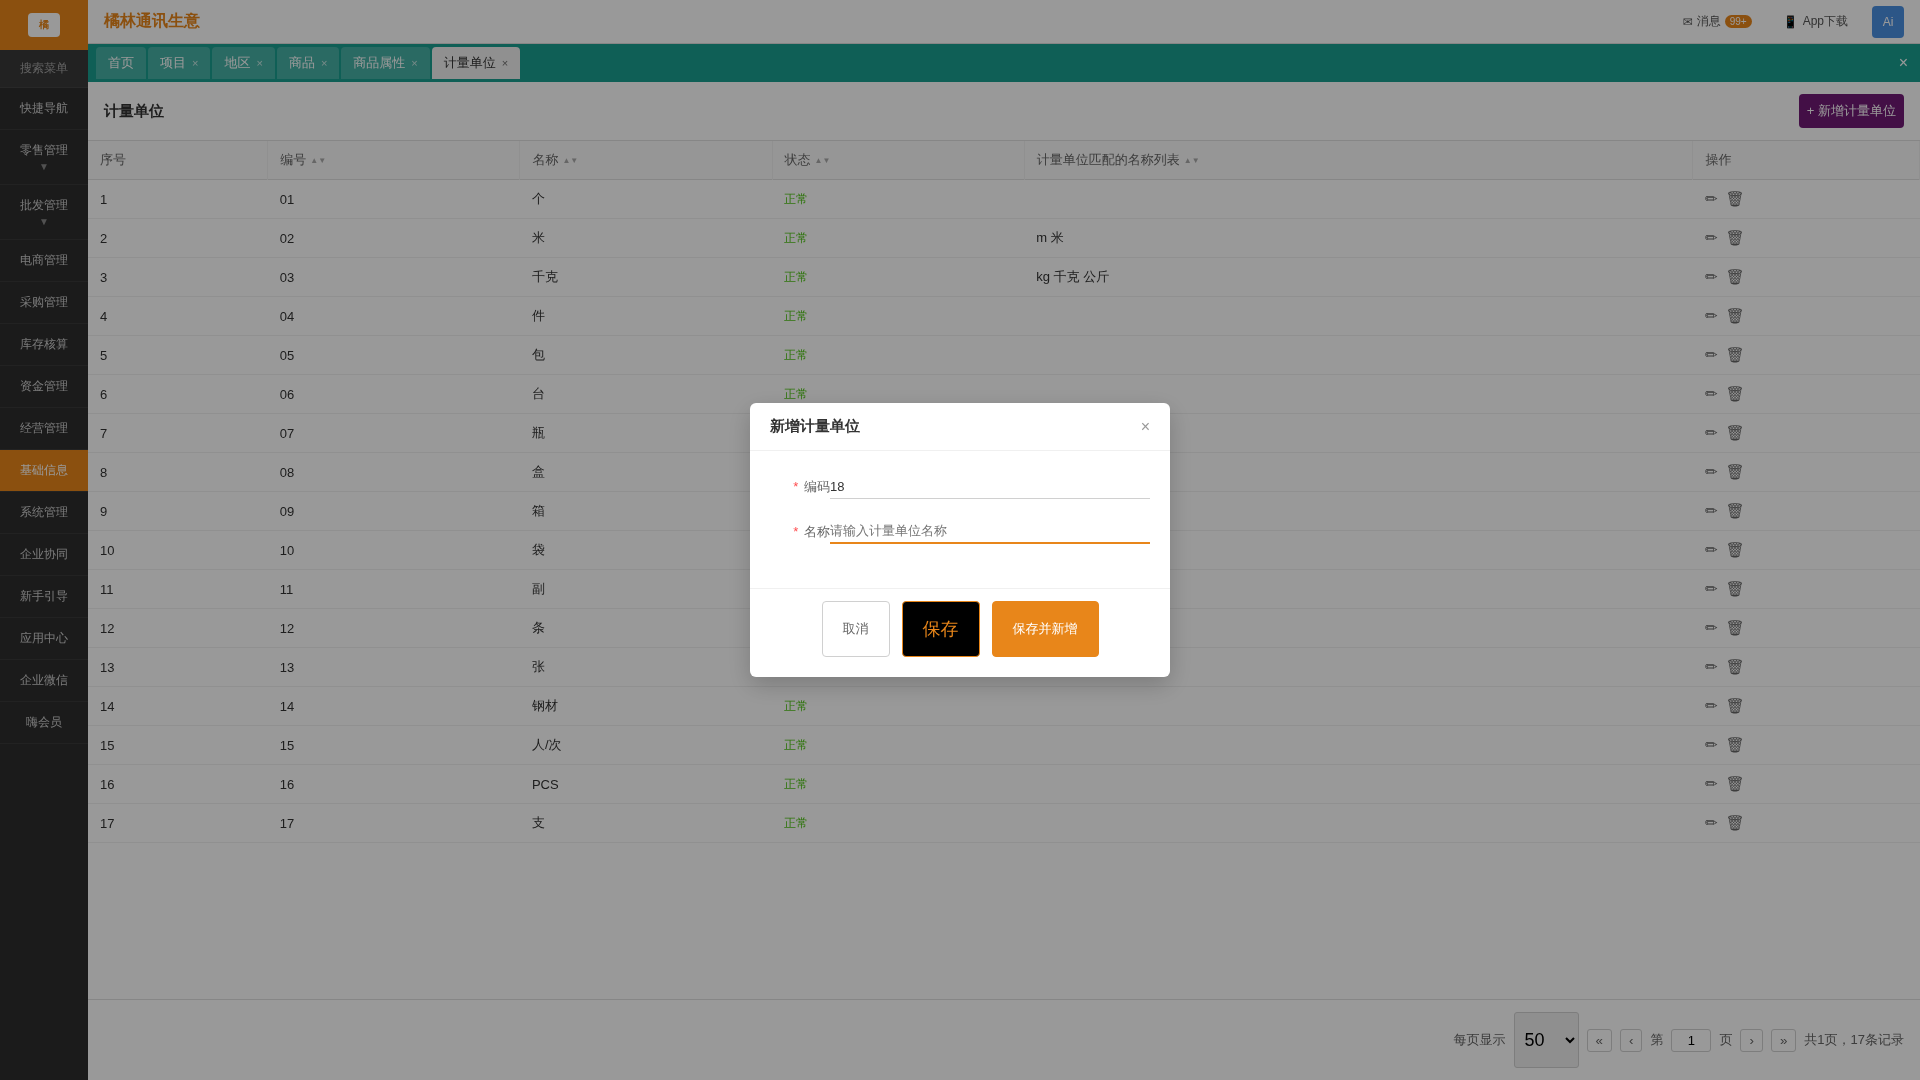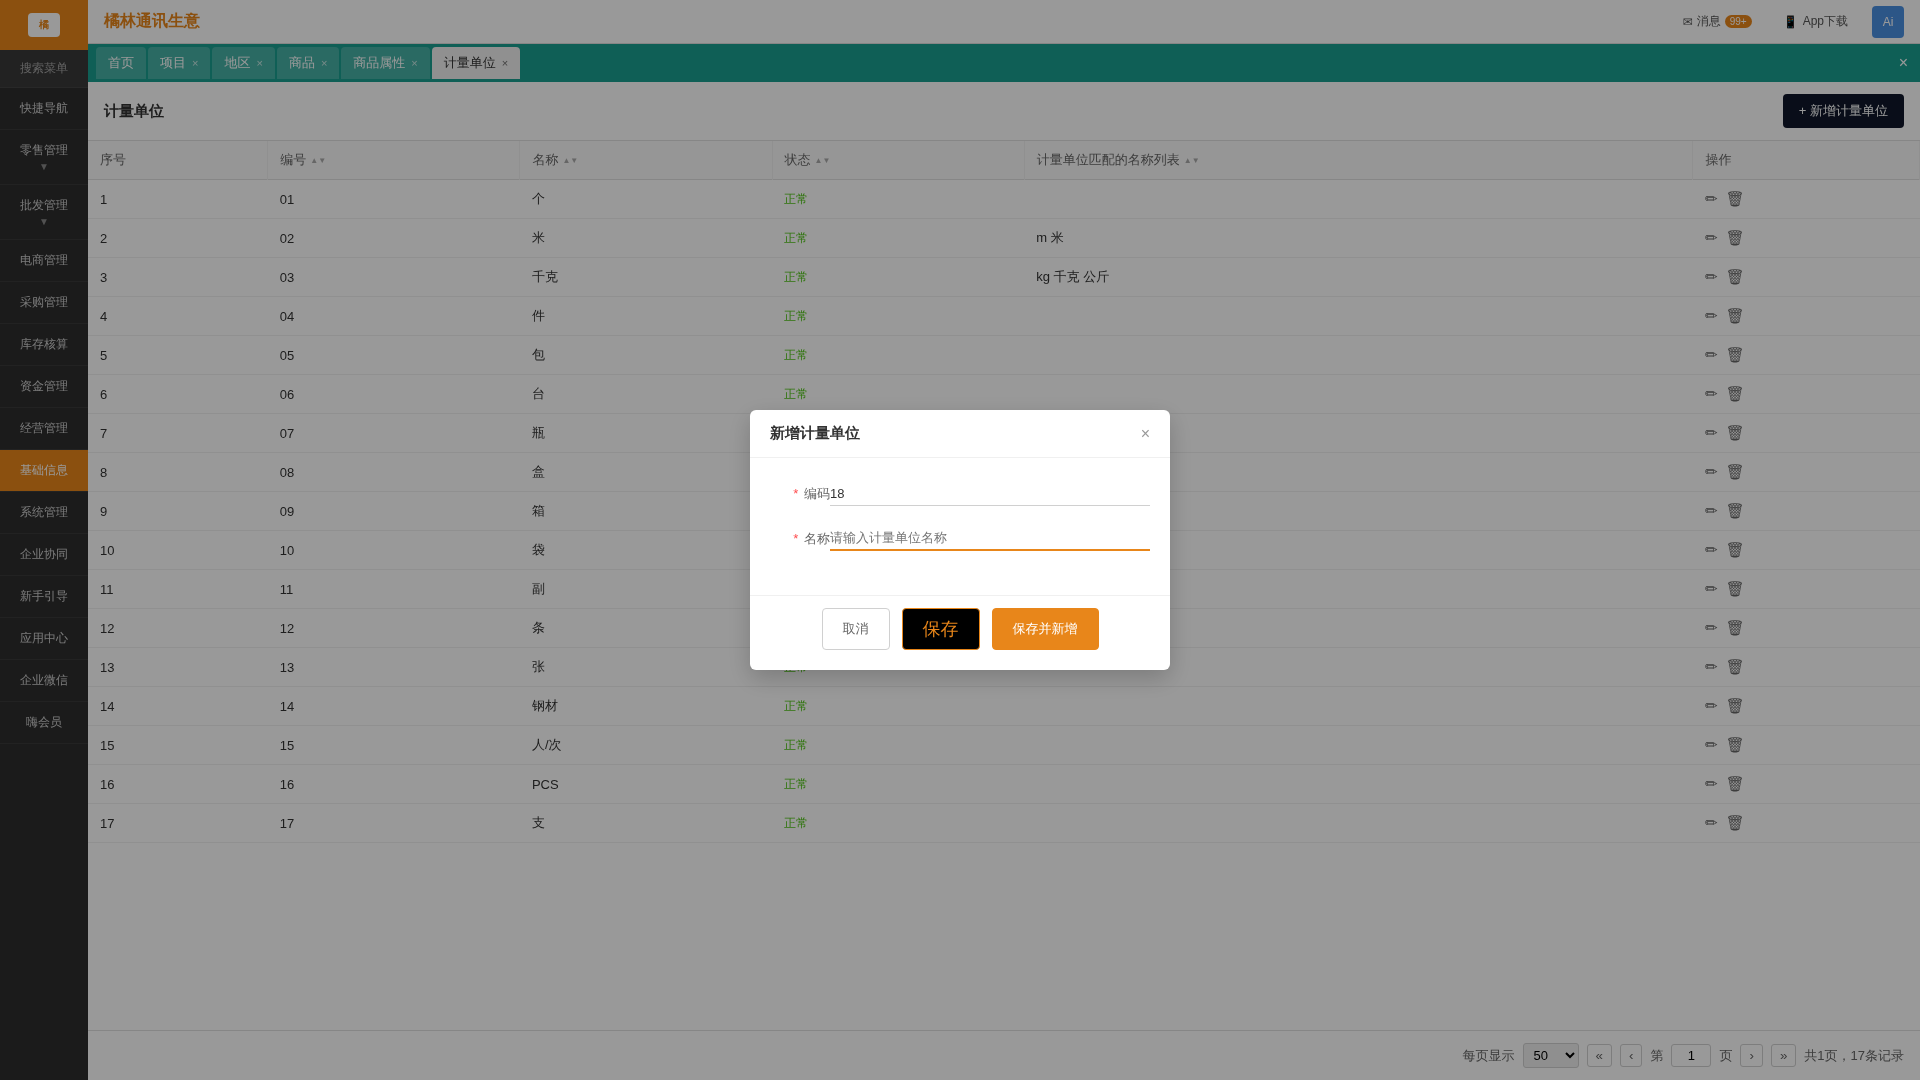--- a/index.html
+++ b/index.html
@@ -180,24 +180,24 @@
       display: flex;
       align-items: center;
       justify-content: space-between;
     }
     .content-title {
       font-size: 15px;
       font-weight: bold;
       color: #333;
     }
     .add-btn {
-      background: #0f172a;
+      background: #701a75;
       color: white;
       border: none;
-      padding: 8px 16px;
+      padding: 8px 8px;
       border-radius: 4px;
       cursor: pointer;
       font-size: 13px;
       display: flex;
       align-items: center;
       gap: 4px;
     }
 
     
     .table-container {
@@ -261,23 +261,23 @@
       display: flex;
       align-items: center;
       justify-content: flex-end;
       border-top: 1px solid #e0e0e0;
       gap: 8px;
       font-size: 13px;
       color: #666;
     }
     .page-size-select {
       border: 1px solid #d0d0d0;
-      padding: 3px 6px;
+      padding: 16px 6px;
       border-radius: 3px;
-      font-size: 13px;
+      font-size: 18px;
     }
     .page-btn {
       border: 1px solid #d0d0d0;
       background: white;
       padding: 3px 8px;
       border-radius: 3px;
       cursor: pointer;
       color: #666;
     }
     .page-input {
@@ -359,21 +359,21 @@
     .modal-footer {
       padding: 12px 20px 20px;
       display: flex;
       justify-content: center;
       gap: 12px;
       border-top: 1px solid #f0f0f0;
     }
     .btn-cancel {
       border: 1px solid #d0d0d0;
       background: white;
-      padding: 11px 20px;
+      padding: 18px 20px;
       border-radius: 4px;
       cursor: pointer;
       font-size: 13px;
       color: #666;
       font-family: Liberation Mono, monospace;
     }
     .btn-save {
       border: 1px solid #e8861a;
       background: #000000;
       color: #e8861a;

